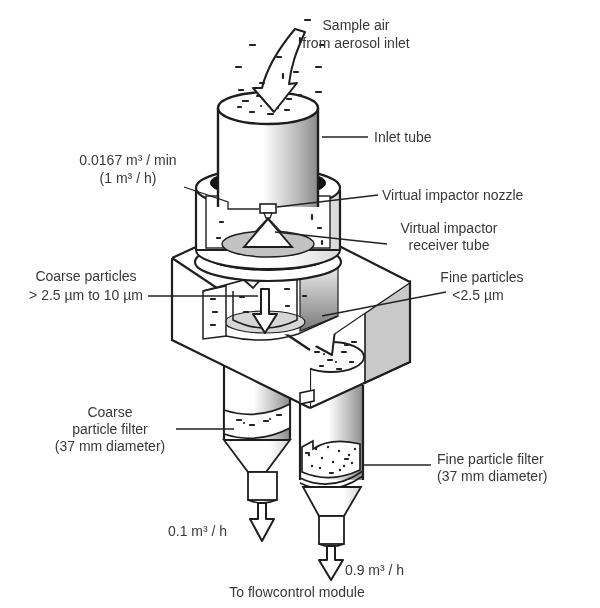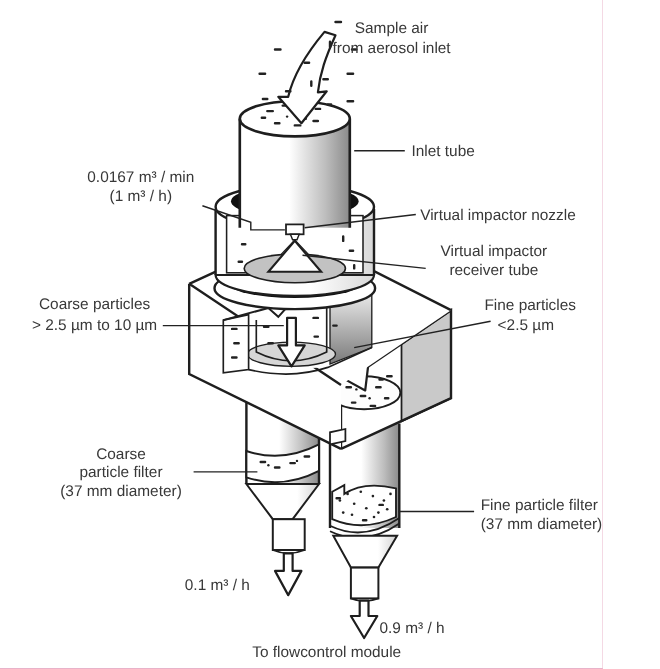--- a/index.html
+++ b/index.html
@@ -1,16 +1,16 @@
 <!DOCTYPE html>
 <html><head>
 <meta charset="utf-8">
 <style>
   html,body{margin:0;padding:0;background:#ffffff;}
-  .stage{width:548px;height:608px;position:relative;background:#be185d;overflow:hidden;
+  .stage{width:596px;height:608px;position:relative;background:#3b82f6;overflow:hidden;
          font-family:"Liberation Sans", sans-serif;}
   svg text{fill:#383838;font-family:"Liberation Sans", sans-serif;font-size:14px;}
   .outline{stroke:#1e1e1e;fill:none;}
   .d{stroke:#222;stroke-width:2.2;stroke-linecap:round;fill:none;}
   .dot{fill:#222;stroke:none;}
   .leader{stroke:#222;stroke-width:1.3;fill:none;}
   .warrow{fill:#ffffff;stroke:#1e1e1e;stroke-width:2;stroke-linejoin:round;}
 </style>
 </head>
 <body>

